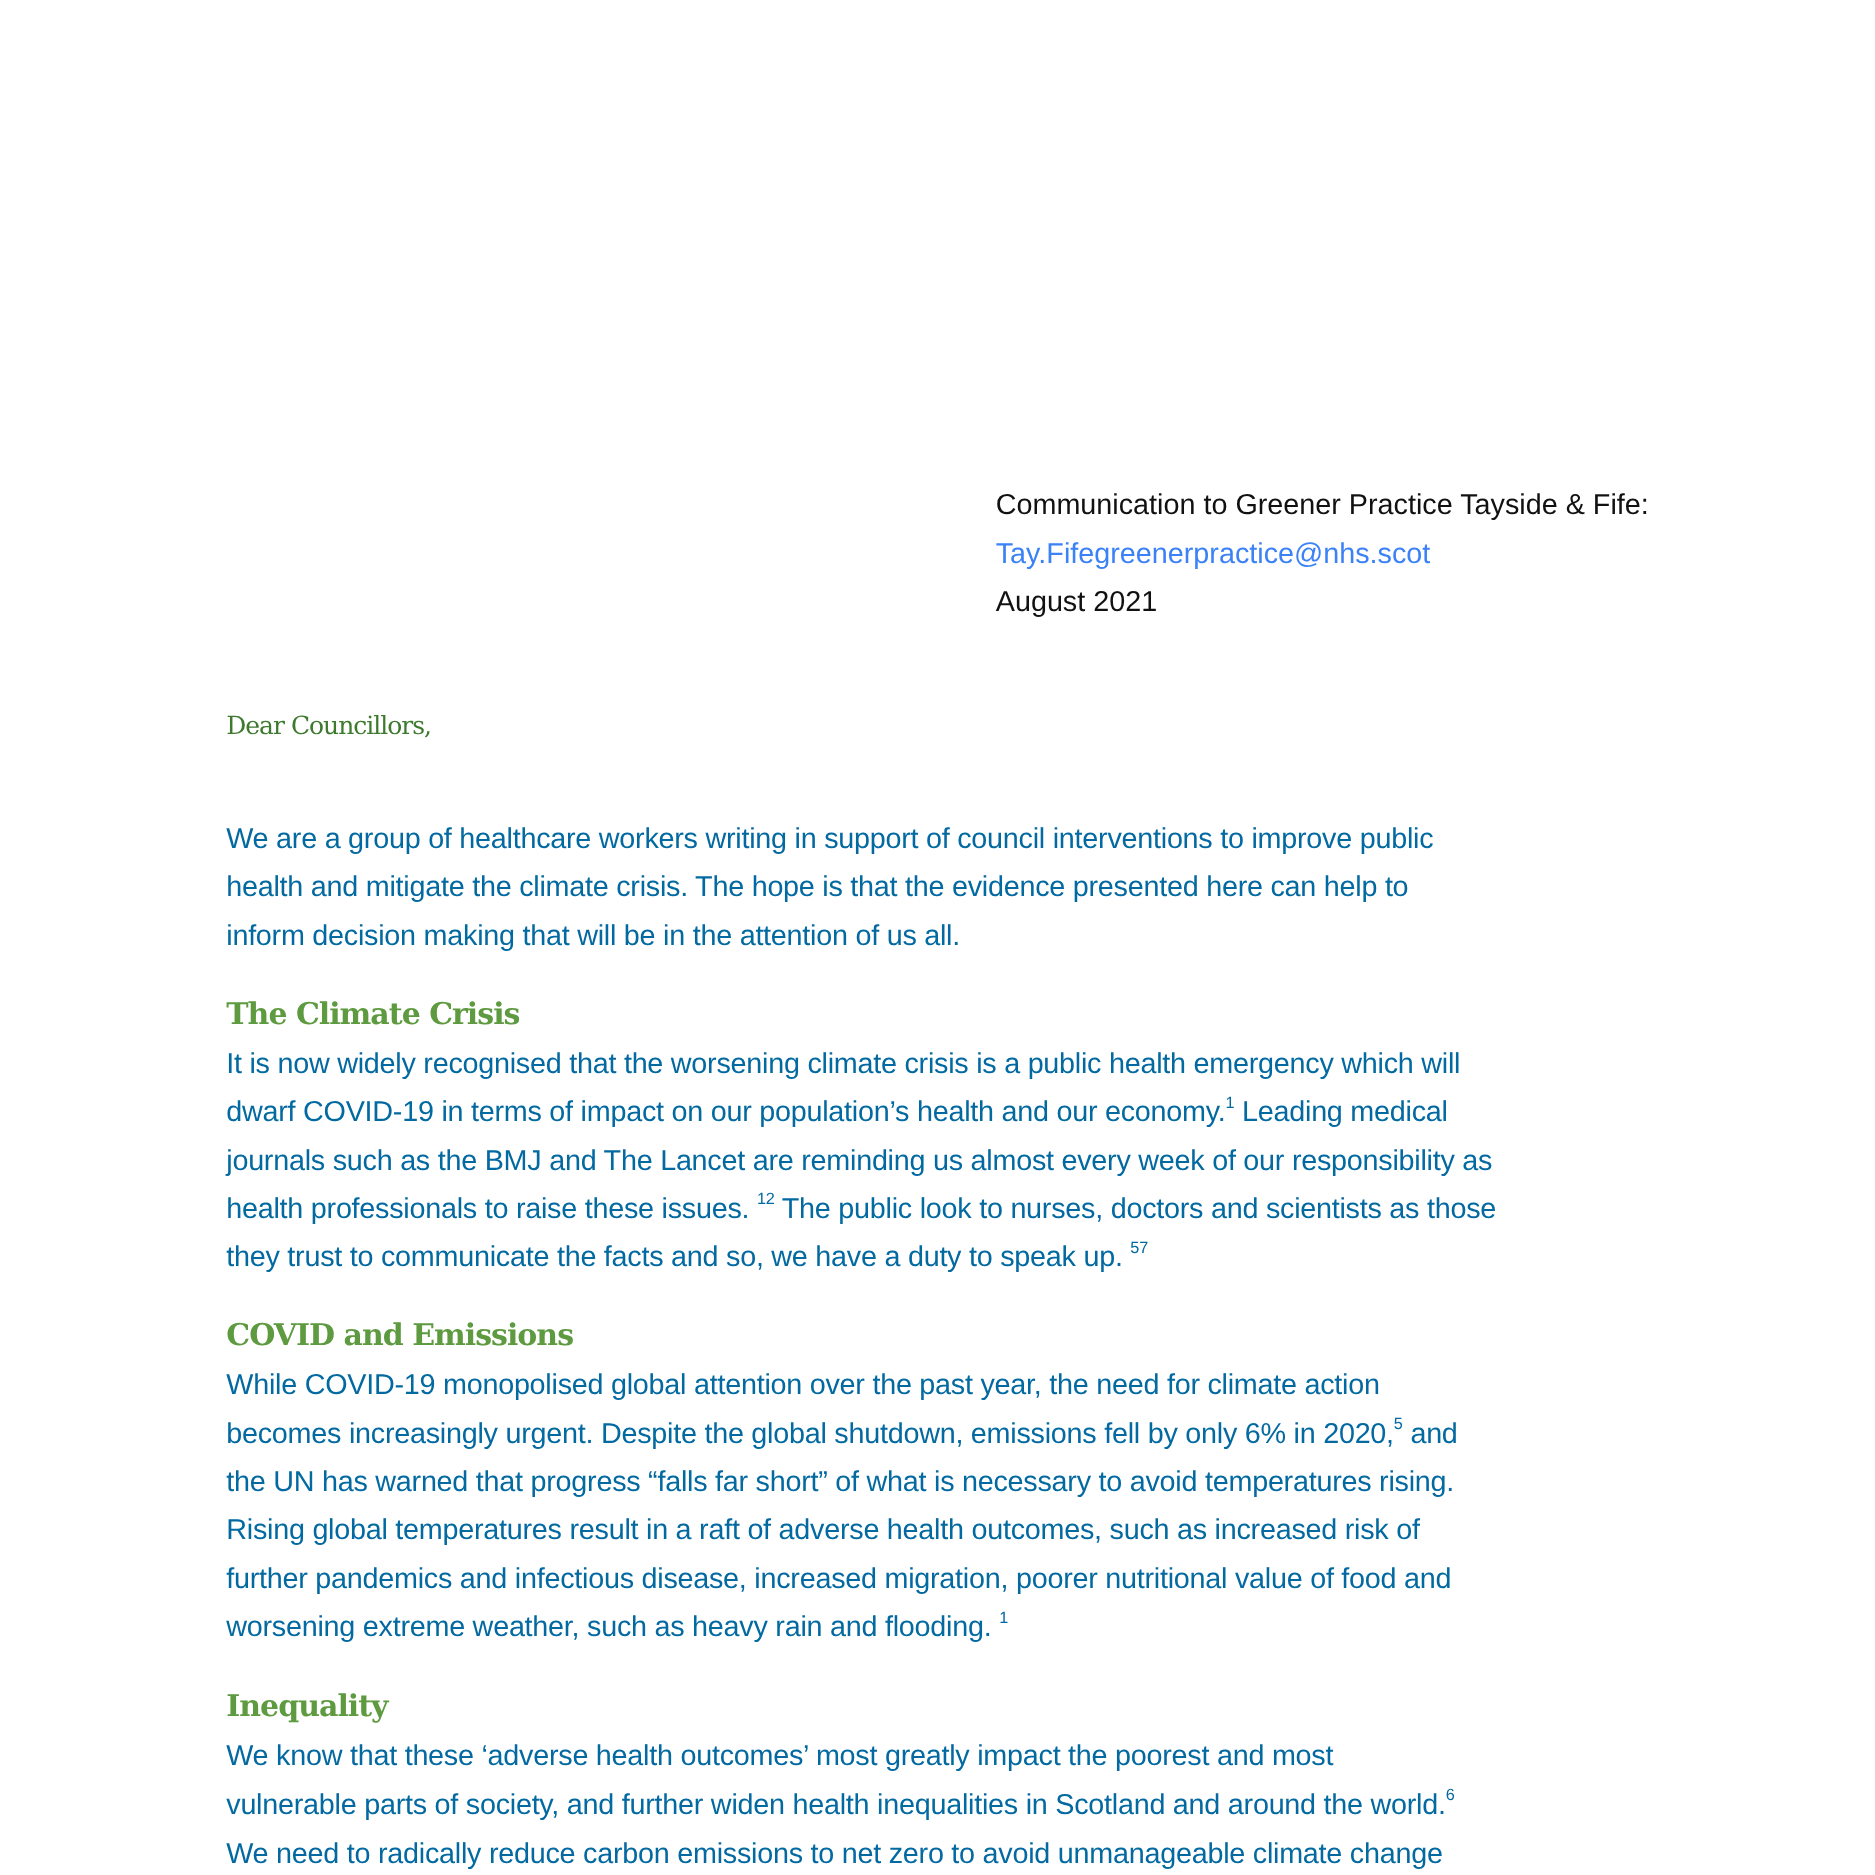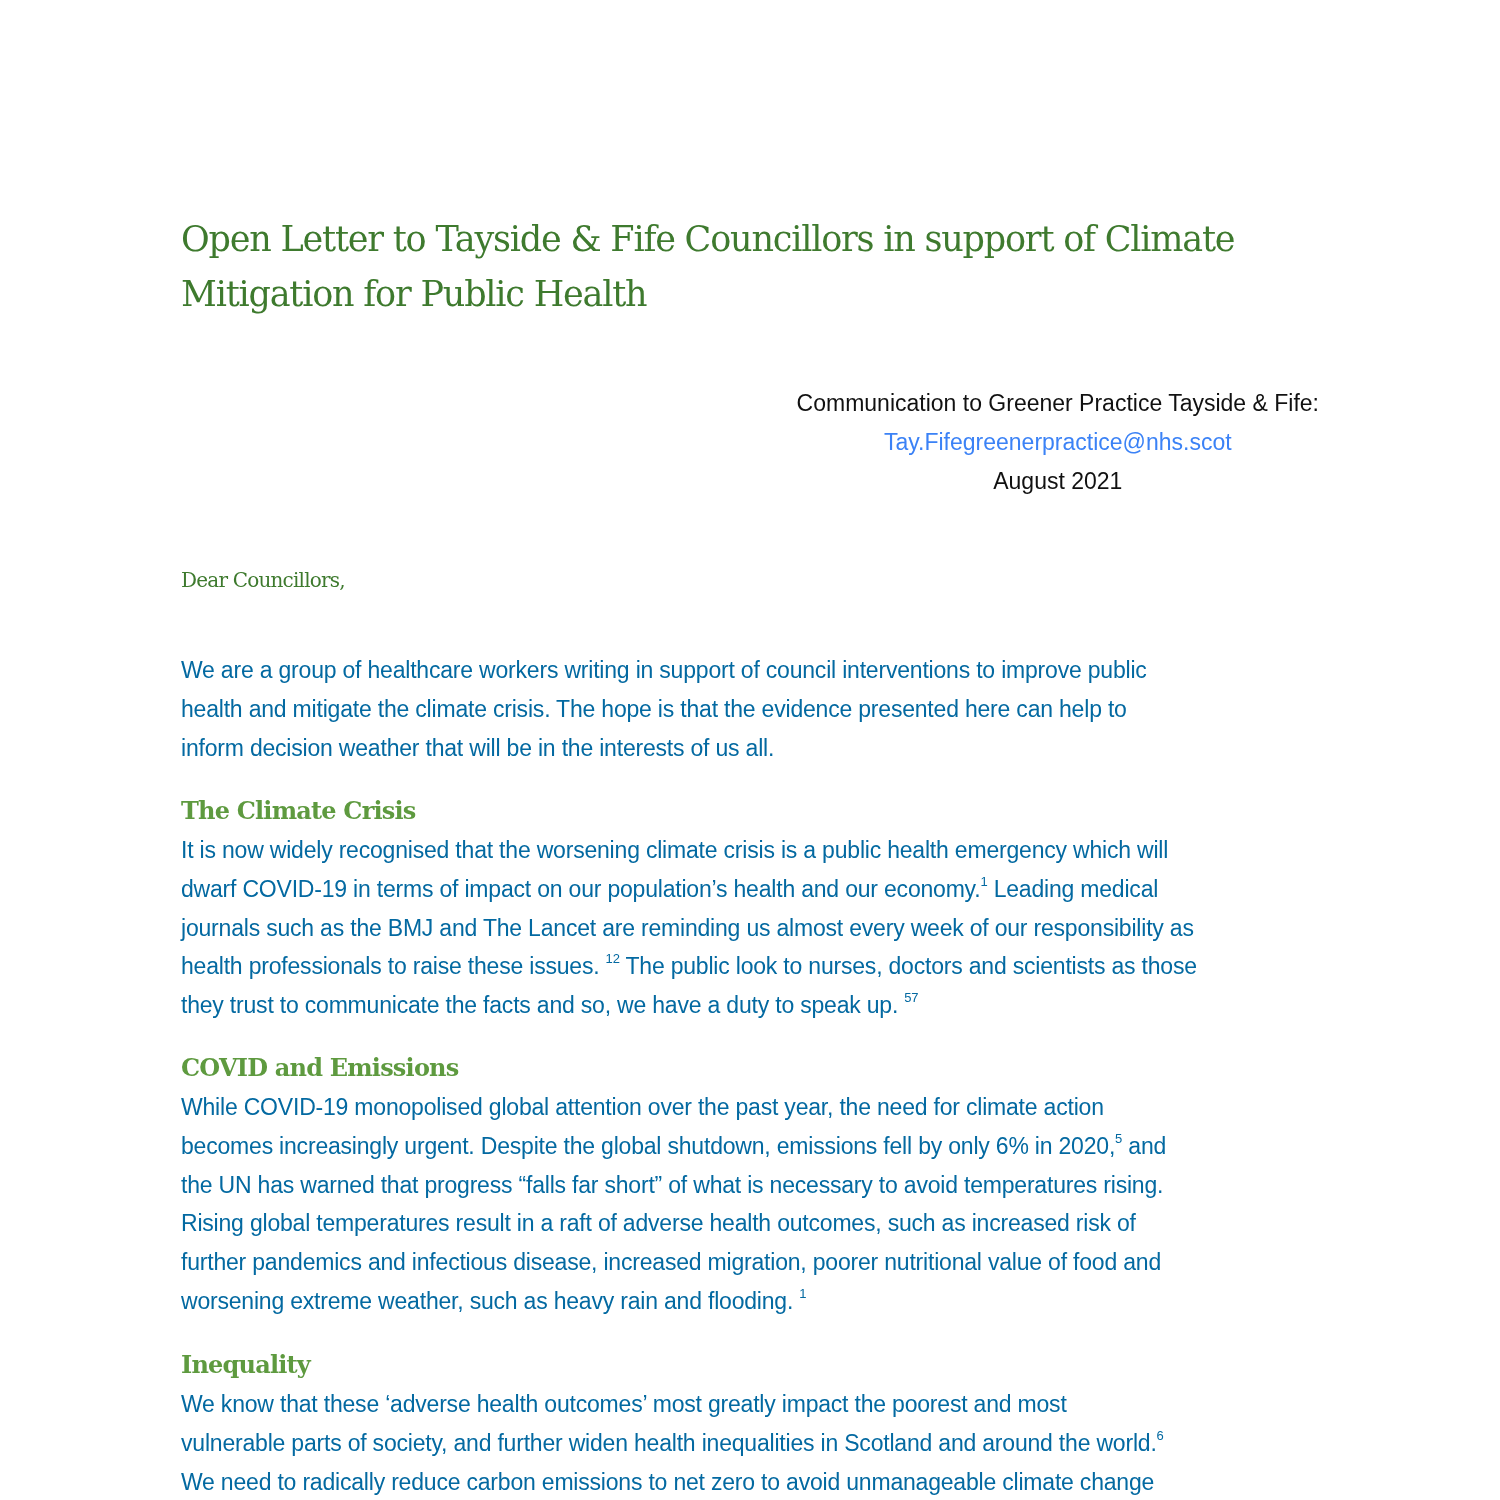--- a/index.html
+++ b/index.html
@@ -5,21 +5,21 @@
   html, body { margin: 0; padding: 0; background: #ffffff; }
   body { width: 1500px; height: 1500px; position: relative; overflow: hidden; }
   .page { position: absolute; left: 0; top: 0; width: 1500px; height: 1500px; background: #fff; }
   .title {
     position: absolute; left: 181px; top: 212px; width: 1140px;
     font-family: "DejaVu Serif", "Liberation Serif", serif;
     font-size: 35px; line-height: 55px; color: #3e7a2e; margin: 0; font-weight: normal;
     letter-spacing: -1.2px;
   }
   .sender {
-    position: absolute; right: 181px; top: 384px; text-align: center;
+    position: absolute; right: 181px; top: 384px; text-align: left;
     font-family: "Liberation Sans", sans-serif; font-size: 23px; line-height: 39px; color: #111;
   }
   .sender a { color: #3b82f6; }
   .salutation {
     position: absolute; left: 181px; top: 568px;
     font-family: "DejaVu Serif", "Liberation Serif", serif; font-size: 20px;
     color: #3e7a2e; letter-spacing: -0.8px; margin: 0; font-weight: normal; text-align: center;
   }
   .body-text {
     font-family: "Liberation Sans", sans-serif; font-size: 23px; line-height: 38.8px;
@@ -35,37 +35,33 @@
   .sec2 { top: 1052px; }
   .sec3 { top: 1349px; }
   .section .body-text { margin-top: 4px; }
   sup { font-size: 13px; line-height: 0; vertical-align: 11px; }
 </style>
 </head>
 <body>
 
 <div class="page">
 
-  <h1 class="title">
-    <span>Open Letter to Tayside &amp; Fife Councillors in support of Climate</span><br>
-    <span>Mitigation for Public Health</span>
-  </h1>
 
   <div class="sender">
     <div>Communication to Greener Practice Tayside &amp; Fife:</div>
     <div><a title="Tay.Fifegreenerpractice@nhs.scot">Tay.Fifegreenerpractice@nhs.scot</a></div>
     <div>August 2021</div>
   </div>
 
   <h2 class="salutation">Dear Councillors,</h2>
 
   <p class="body-text intro">
     <span>We are a group of healthcare workers writing in support of council interventions to improve public</span><br>
     <span>health and mitigate the climate crisis. The hope is that the evidence presented here can help to</span><br>
-    <span>inform decision weather that will be in the interests of us all.</span>
+    <span>inform decision making that will be in the attention of us all.</span>
   </p>
 
   <div class="section sec1">
     <h3 class="section-heading">The Climate Crisis</h3>
     <p class="body-text">
       <span>It is now widely recognised that the worsening climate crisis is a public health emergency which will</span><br>
       <span>dwarf COVID-19 in terms of impact on our population’s health and our economy.</span><sup>1</sup><span> Leading medical</span><br>
       <span>journals such as the BMJ and The Lancet are reminding us almost every week of our responsibility as</span><br>
       <span>health professionals to raise these issues. </span><sup>12</sup><span> The public look to nurses, doctors and scientists as those</span><br>
       <span>they trust to communicate the facts and so, we have a duty to speak up. </span><sup>57</sup>

